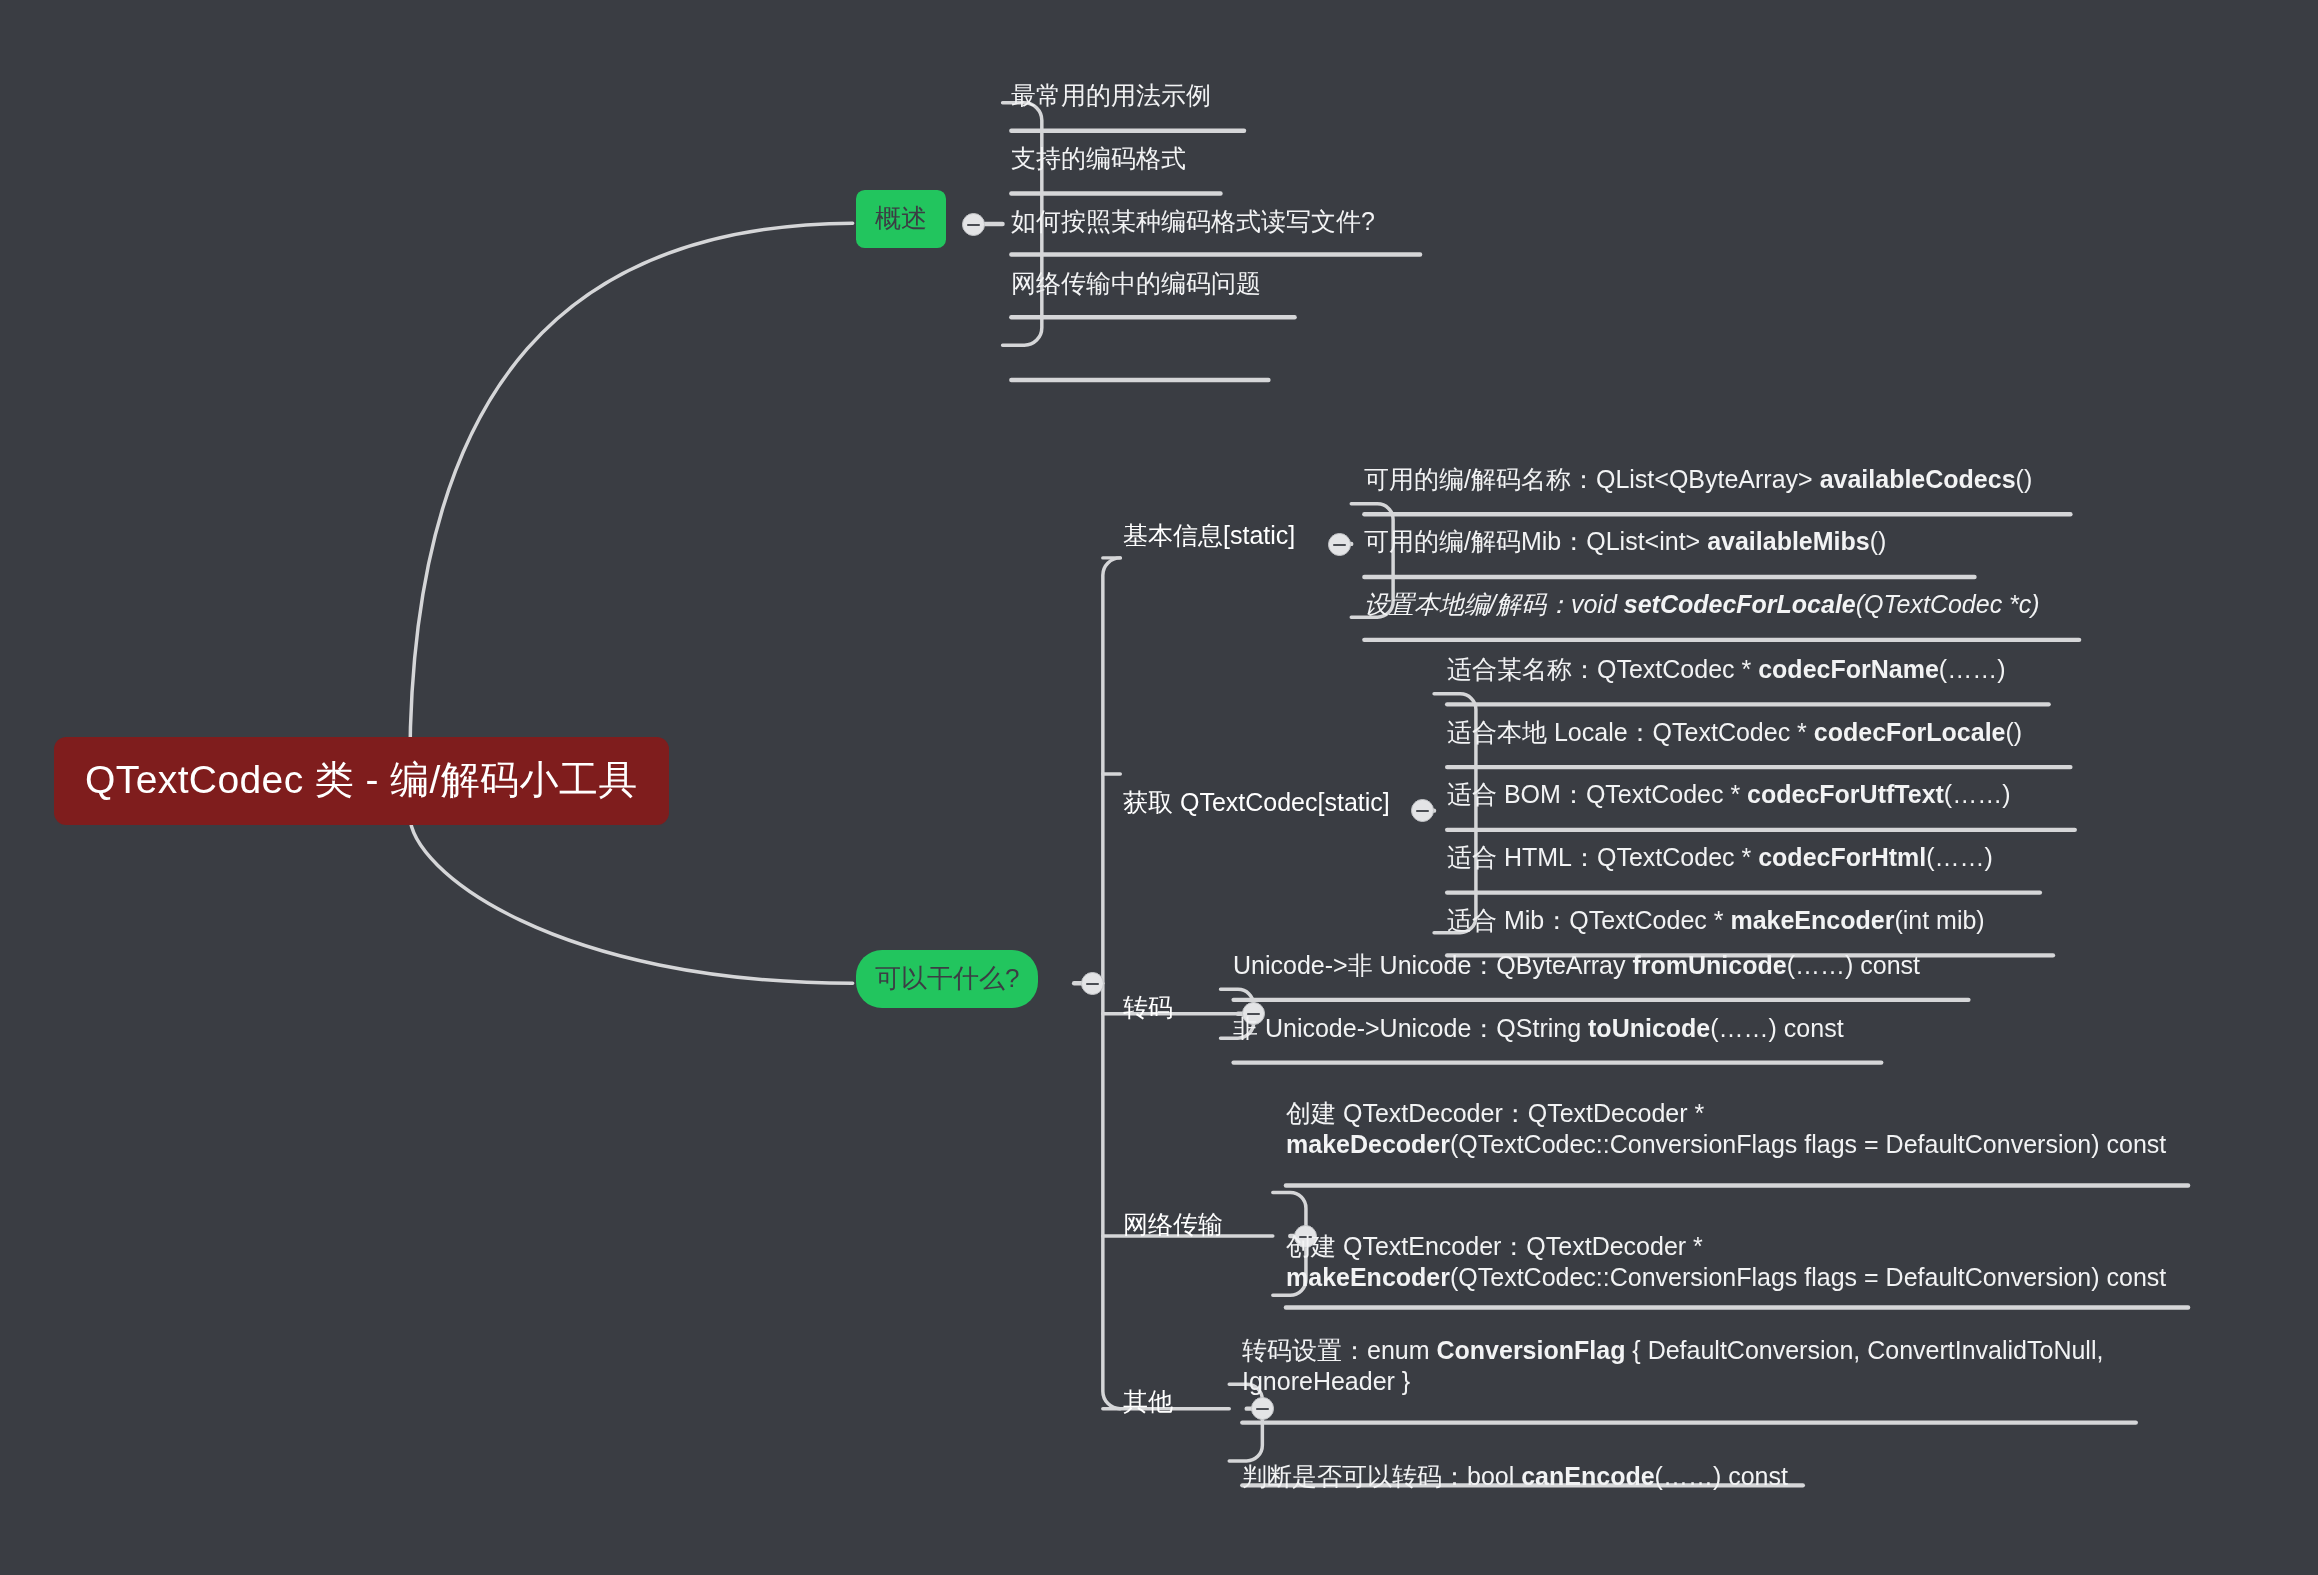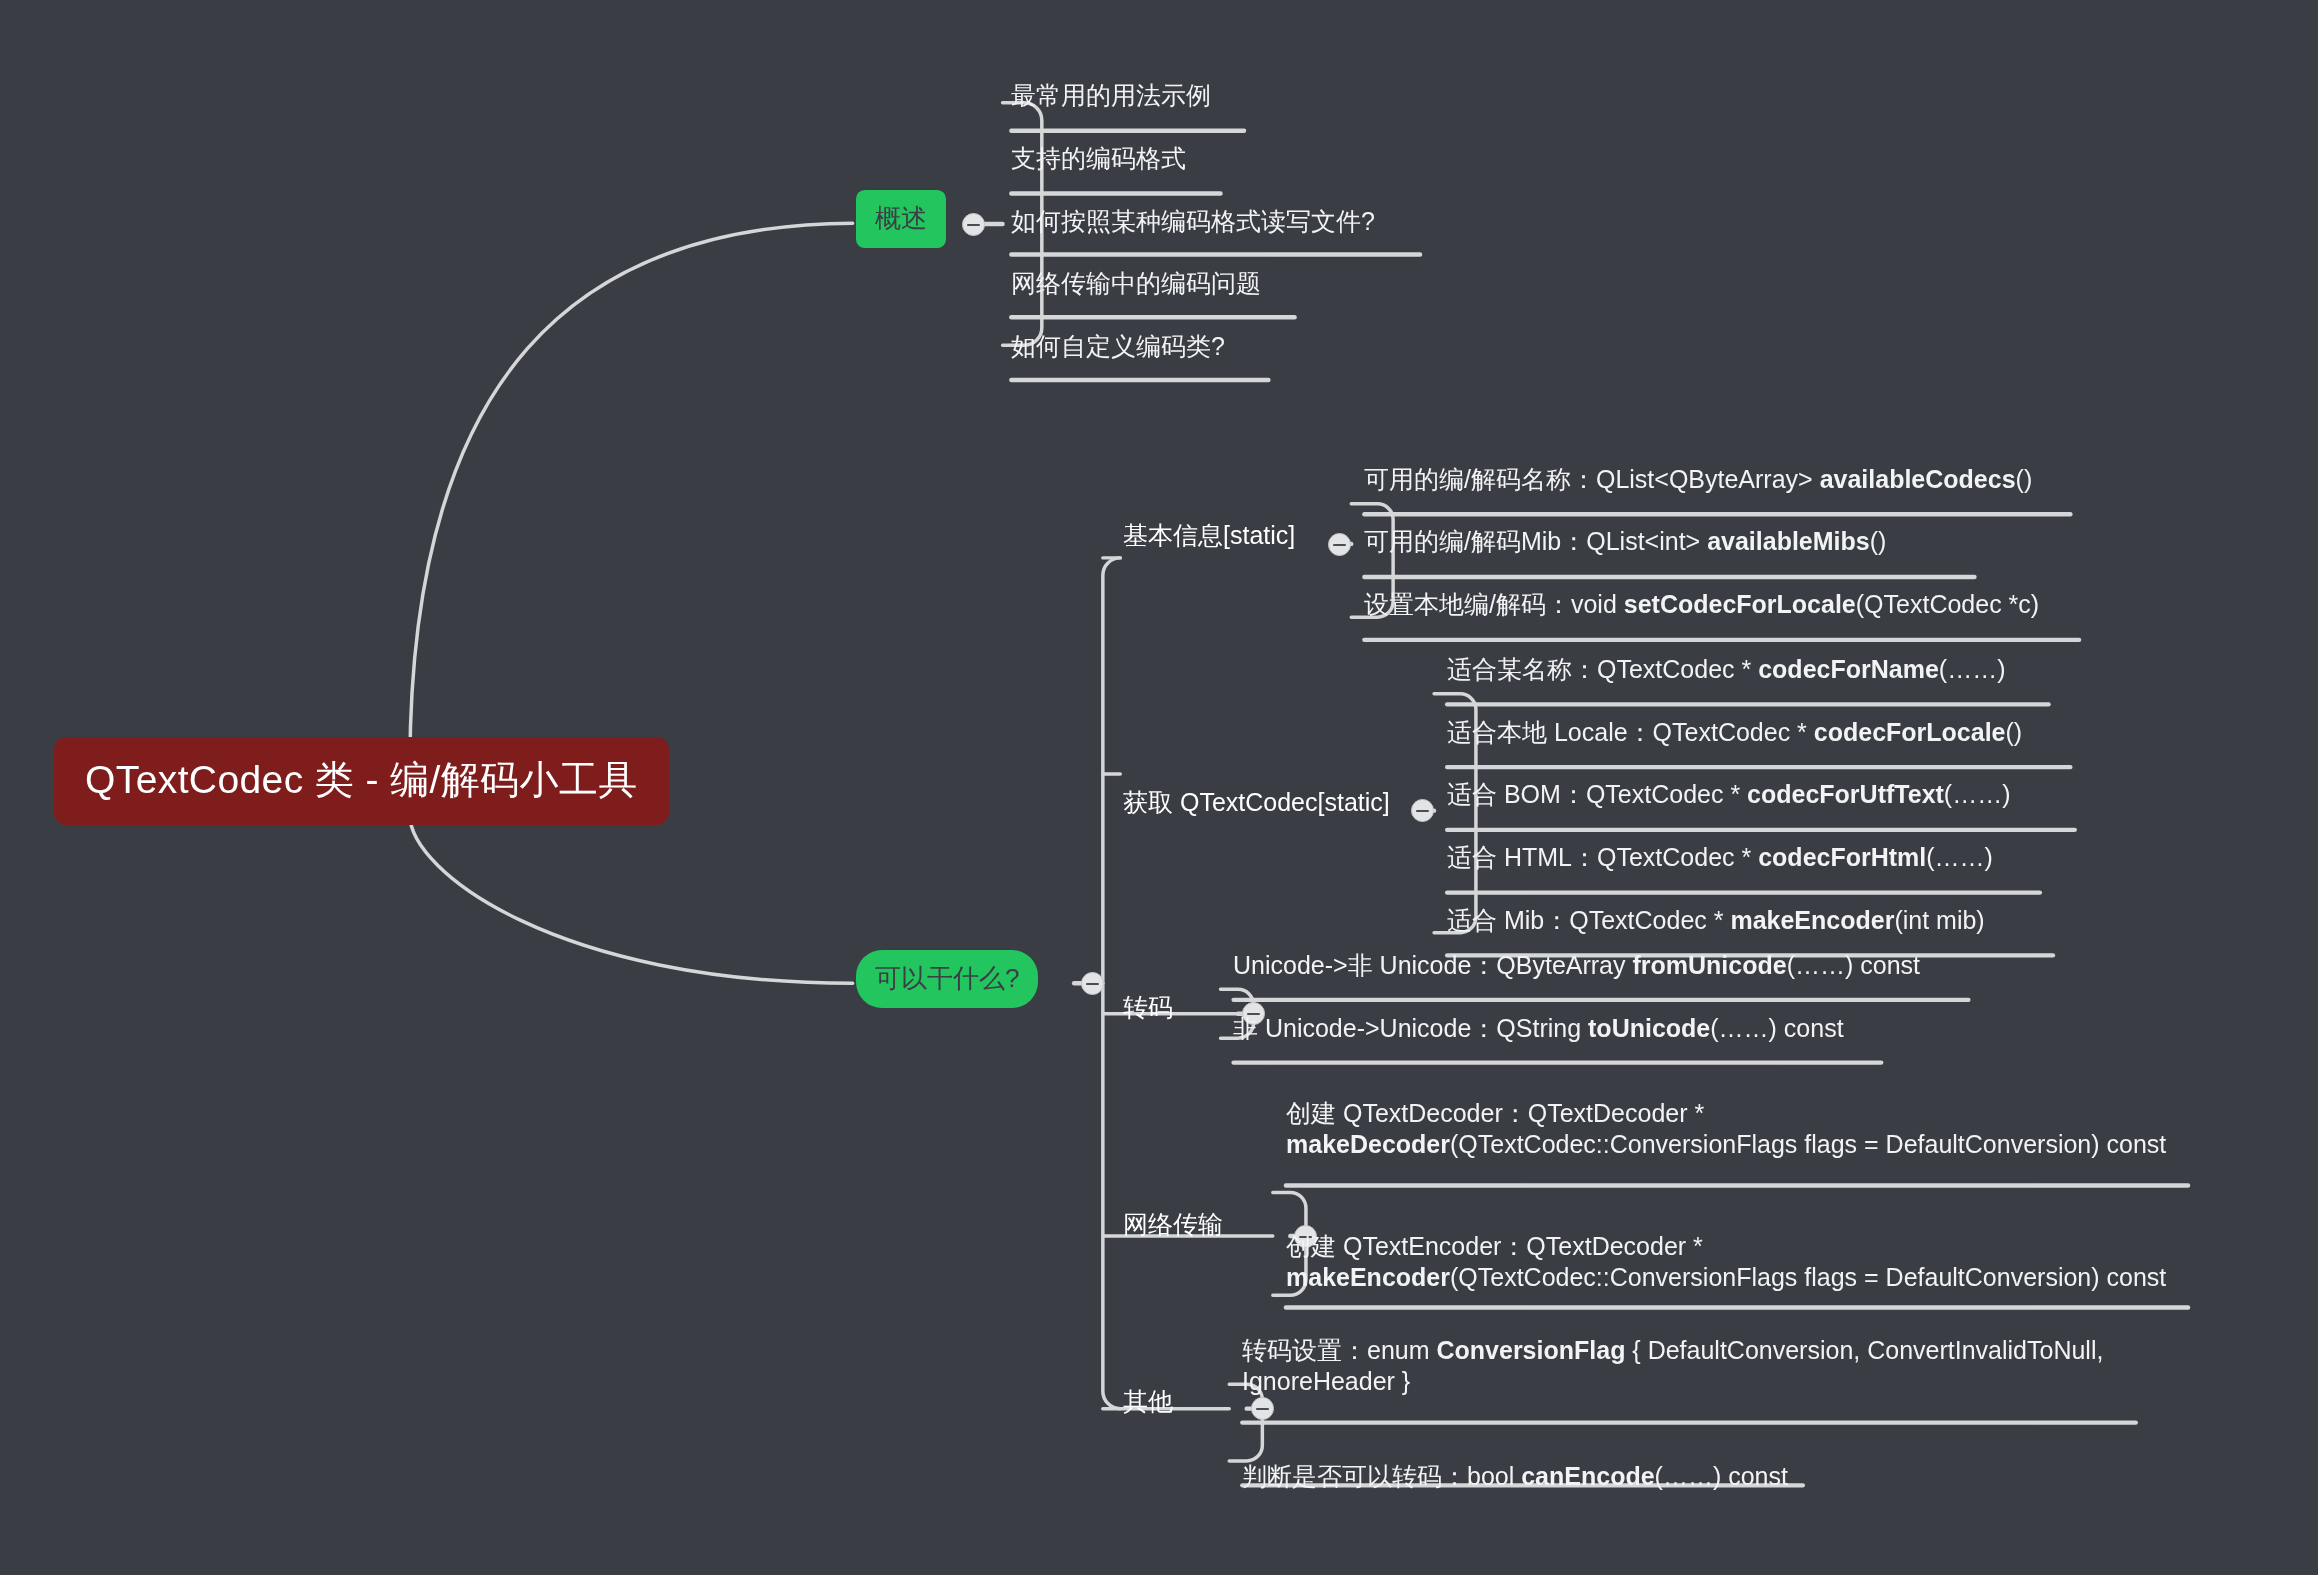--- a/index.html
+++ b/index.html
@@ -161,41 +161,38 @@
   </div>
   <div class="node leaf" style="left:1011px; top:143px; width:523px;">
     <span>支持的编码格式</span>
   </div>
   <div class="node leaf" style="left:1011px; top:206px; width:610px;">
     <span>如何按照某种编码格式读写文件?</span>
   </div>
   <div class="node leaf" style="left:1011px; top:268px; width:610px;">
     <span>网络传输中的编码问题</span>
   </div>
-  <div class="node leaf" style="left:1011px; top:331px; width:610px;">
-    <span>如何自定义编码类?</span>
-  </div>
 
   <div class="node l1" style="left:856px; top:950px;border-radius:26px;">
     <span>可以干什么?</span>
   </div>
   <div class="toggle" style="left:1081px; top:972px;"></div>
 
   <div class="node l2" style="left:1123px; top:523px;">
     <span>基本信息[static]</span>
   </div>
   <div class="toggle" style="left:1328px; top:533px;"></div>
 
   <div class="node leaf" style="left:1364px; top:464px; width:723px;">
     <span>可用的编/解码名称：QList&lt;QByteArray&gt; </span><b>availableCodecs</b><span>()</span>
   </div>
   <div class="node leaf" style="left:1364px; top:526px; width:723px;">
     <span>可用的编/解码Mib：QList&lt;int&gt; </span><b>availableMibs</b><span>()</span>
   </div>
-  <div class="node leaf" style="left:1364px; top:589px; width:732px;">
+  <div class="node leaf" style="left:1364px; top:589px; width:732px;font-style:italic;">
     <span>设置本地编/解码：void </span><b>setCodecForLocale</b><span>(QTextCodec *c)</span>
   </div>
 
   <div class="node l2" style="left:1123px; top:790px;">
     <span>获取 QTextCodec[static]</span>
   </div>
   <div class="toggle" style="left:1411px; top:799px;"></div>
 
   <div class="node leaf" style="left:1447px; top:654px; width:697px;">
     <span>适合某名称：QTextCodec * </span><b>codecForName</b><span>(……)</span>

